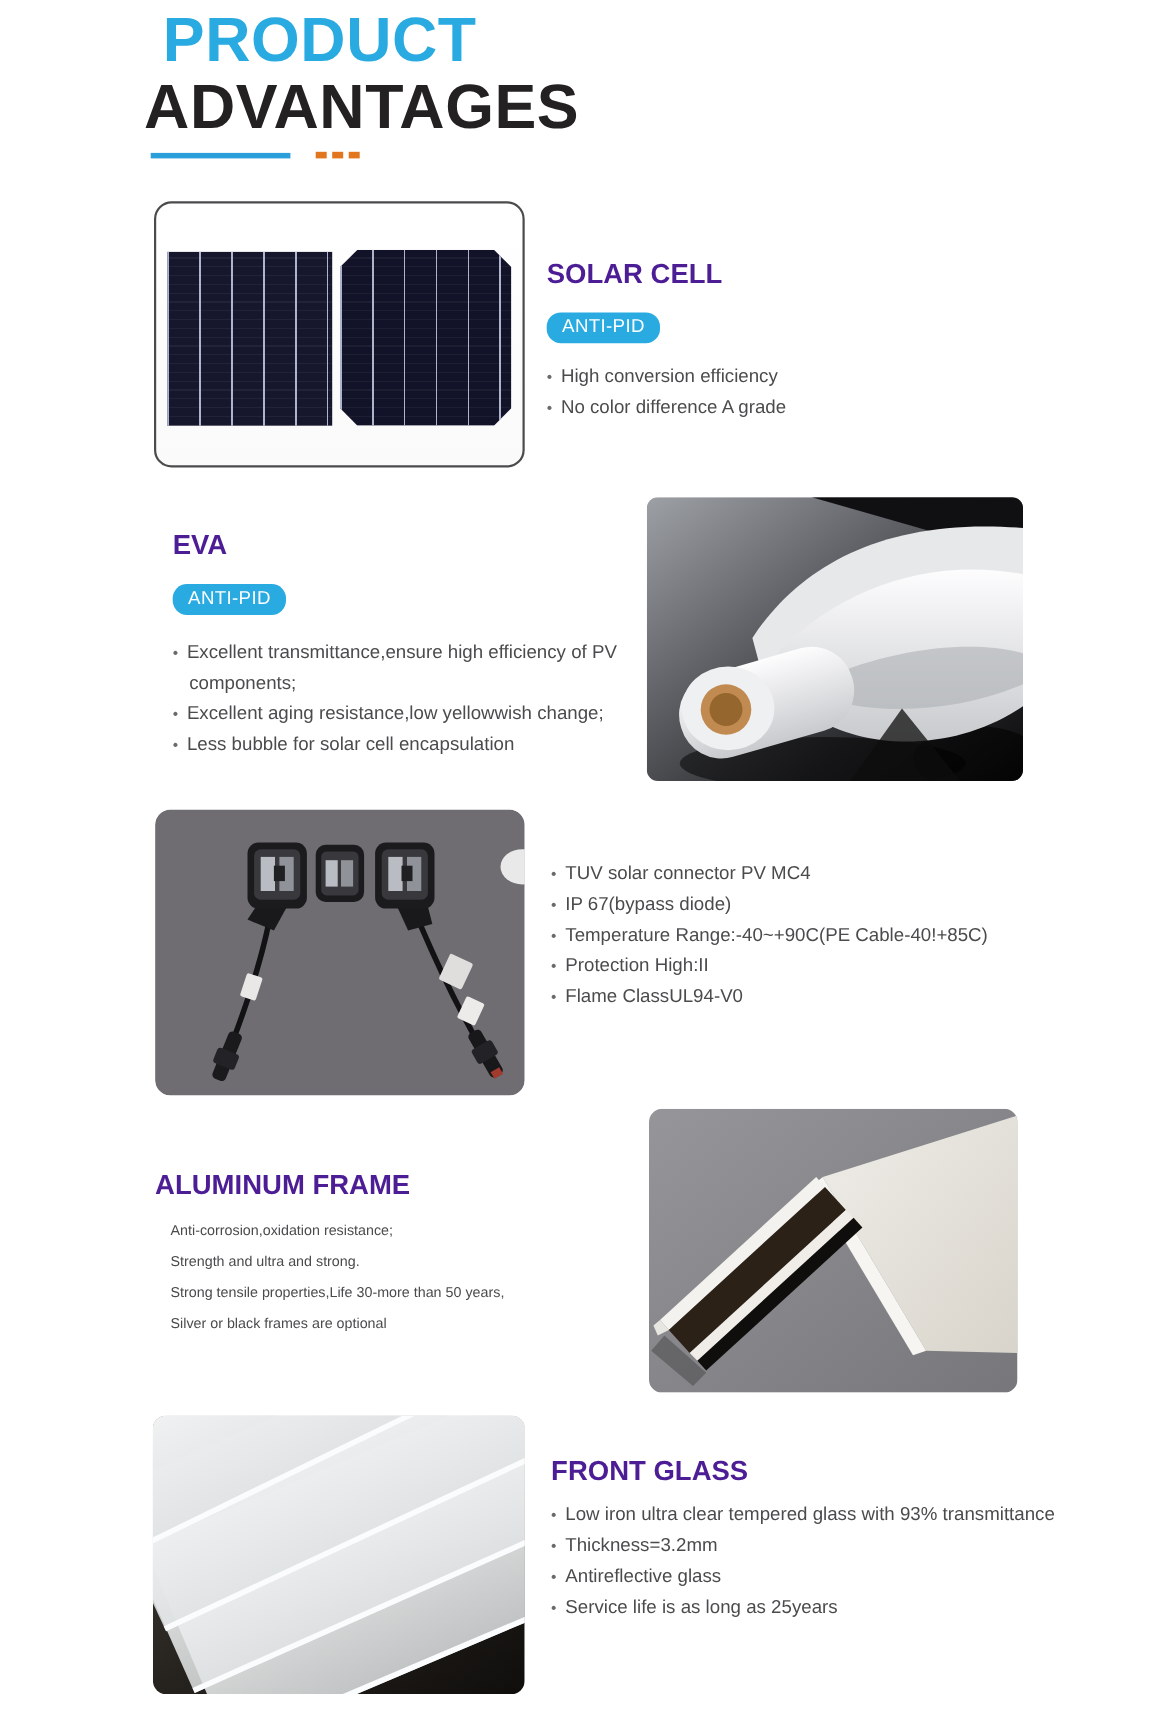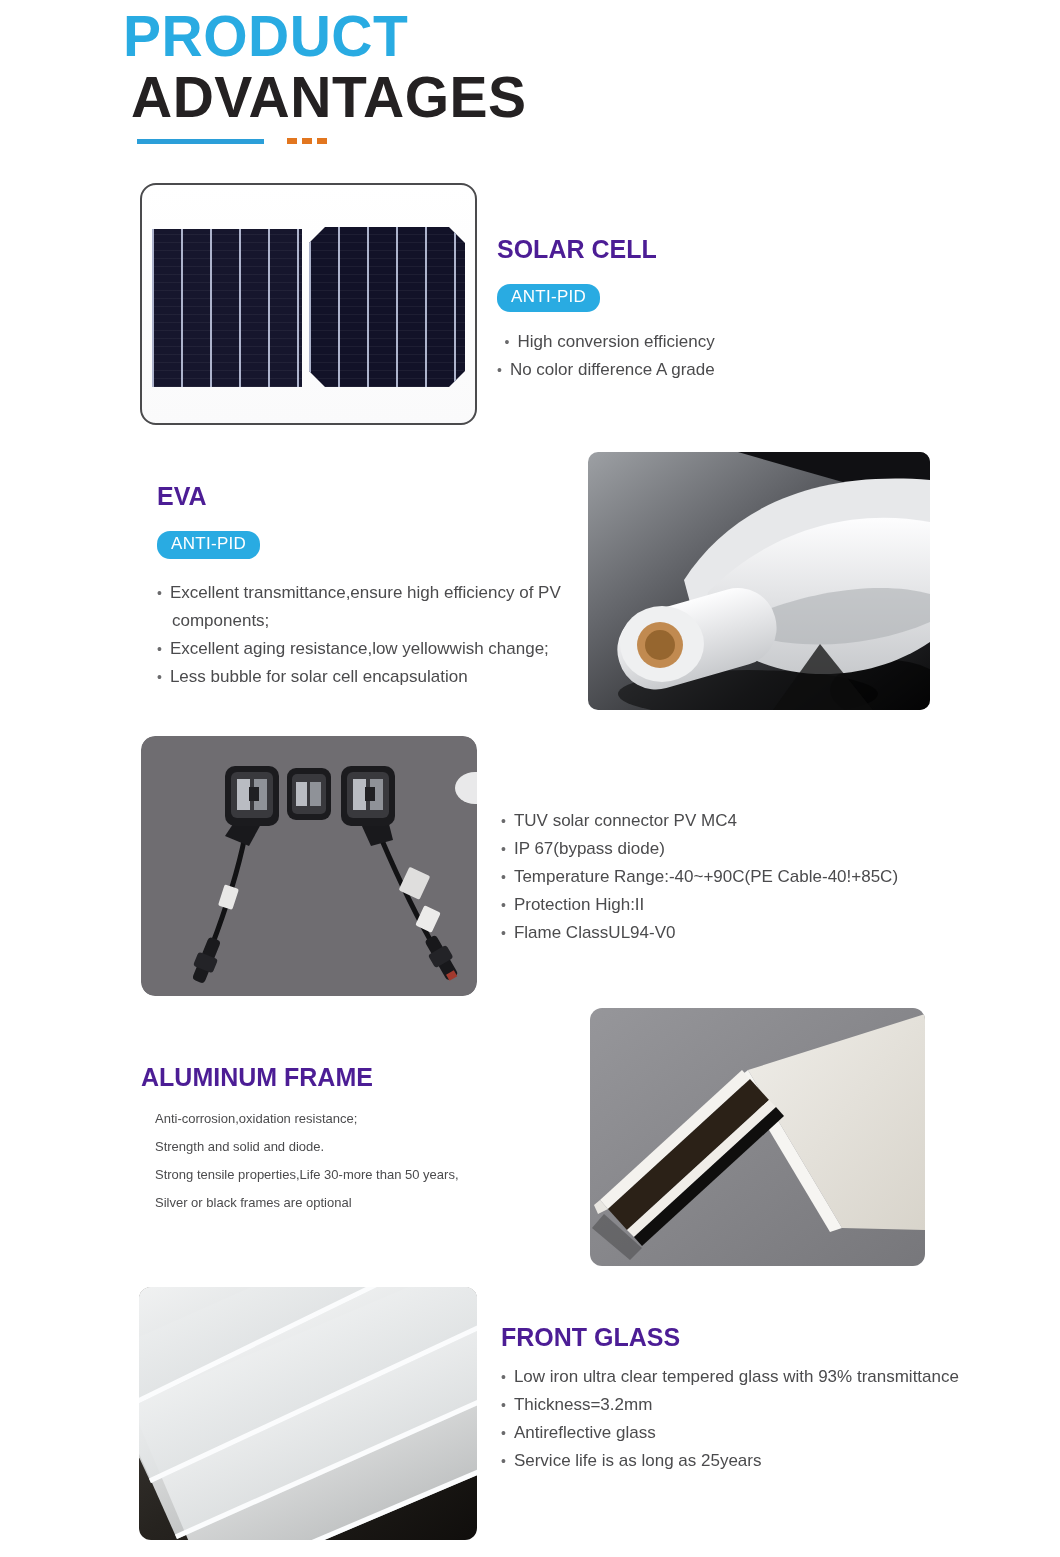--- a/index.html
+++ b/index.html
@@ -5,21 +5,21 @@
   * { margin:0; padding:0; box-sizing:border-box; }
   html,body { background:#ffffff; }
   .page {
     position:relative; width:1060px; height:1557px; background:#ffffff;
     font-family:"Liberation Sans", sans-serif; overflow:hidden;
   }
   .abs { position:absolute; }
 
   
   .title-line { font-weight:bold; font-size:57px; line-height:60px; letter-spacing:0.5px; }
-  .title-product   { left:123px; top:6px;  color:#29ABE2; }
+  .title-product   { left:148px; top:6px;  color:#29ABE2; }
   .title-advantages{ left:131px; top:67px; color:#242122; }
   .title-bar  { left:137px; top:139px; width:127px; height:5px; background:#2B9FD9; }
   .title-dash { top:138px; width:10px; height:6px; background:#E2761F; display:block; }
   .d1{left:287px;} .d2{left:302px;} .d3{left:317px;}
 
   
   .h2 { font-size:25px; font-weight:bold; color:#4c1d95; line-height:30px; }
   .badge {
     display:inline-block; margin-top:20px; background:#29ABE2; color:#ffffff;
     font-size:17px; padding:3px 14px 5px; border-radius:13px; letter-spacing:0.3px;
@@ -50,24 +50,24 @@
     left:167px; width:156px; top:42px; height:160px; background-color:#121228;
     clip-path:polygon(16px 0%, calc(100% - 16px) 0%, 100% 16px, 100% calc(100% - 16px),
                       calc(100% - 16px) 100%, 16px 100%, 0% calc(100% - 16px), 0% 16px);
   }
 
   
   .photo { display:block; }
 
   
   .txt-solar     { left:497px; top:234px; }
-  .txt-solar ul  { margin-top:16px;text-align:right; }
+  .txt-solar ul  { margin-top:16px; }
   .txt-eva       { left:157px; top:481px; }
   .txt-eva ul    { margin-top:20px; width:424px; }
-  .txt-conn      { left:501px; top:807px; }
+  .txt-conn      { left:501px; top:780px; }
   .txt-conn li   { line-height:29px; }
   .txt-alu       { left:141px; top:1062px; }
   .txt-alu .lines{ margin-top:13px; padding-left:14px; }
   .txt-glass     { left:501px; top:1322px; }
   .txt-glass ul  { margin-top:11px; width:552px; }
 </style>
 </head>
 <body>
 
 <div class="page">
@@ -191,21 +191,21 @@
       <li>Temperature Range:-40~+90C(PE Cable-40!+85C)</li>
       <li>Protection High:II</li>
       <li>Flame ClassUL94-V0</li>
     </ul>
   </div>
 
   <div class="abs txt-alu">
     <div class="h2">ALUMINUM FRAME</div>
     <div class="lines">
       <div class="plain-line">Anti-corrosion,oxidation resistance;</div>
-      <div class="plain-line">Strength and solid and diode.</div>
+      <div class="plain-line">Strength and ultra and strong.</div>
       <div class="plain-line">Strong tensile properties,Life 30-more than 50 years,</div>
       <div class="plain-line">Silver or black frames are optional</div>
     </div>
   </div>
   <svg class="abs photo" style="left:590px; top:1008px;" width="335" height="258" viewBox="0 0 335 258">
     <defs>
       <linearGradient id="alBg" x1="0" y1="0" x2="1" y2="1">
         <stop offset="0" stop-color="#96969a"></stop>
           <stop offset="1" stop-color="#77777b"></stop>
       </linearGradient>

